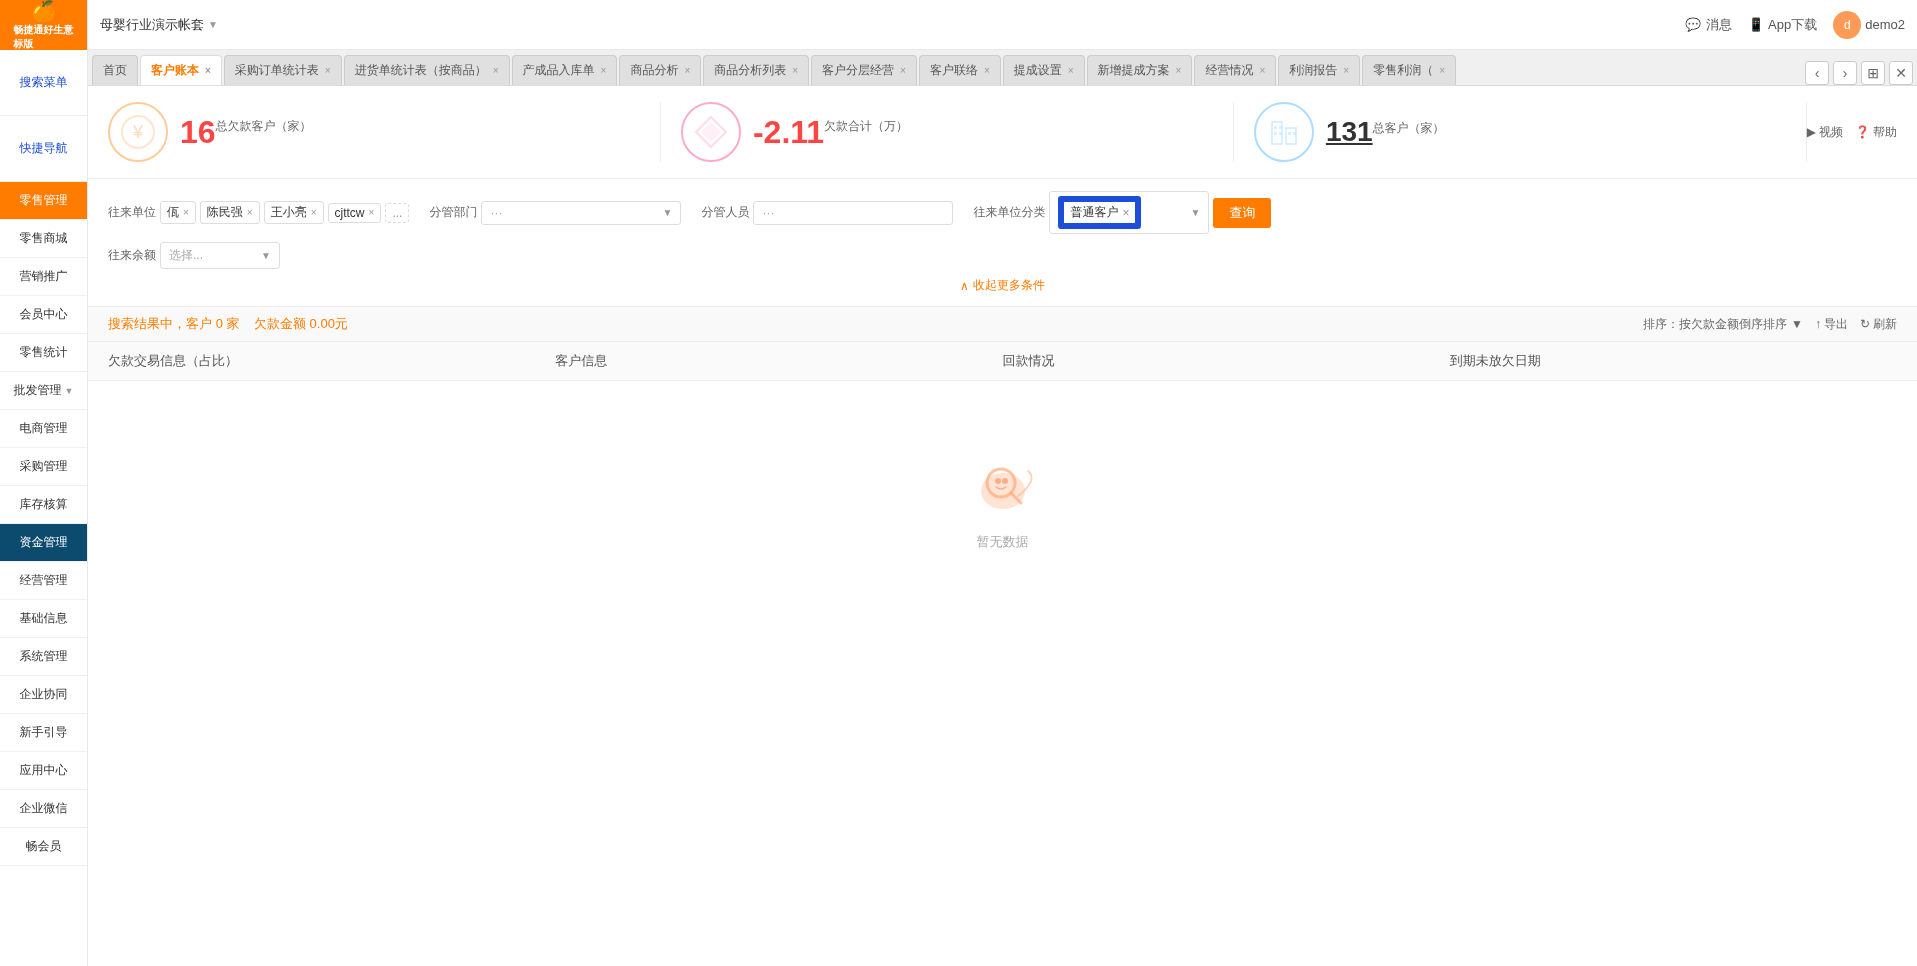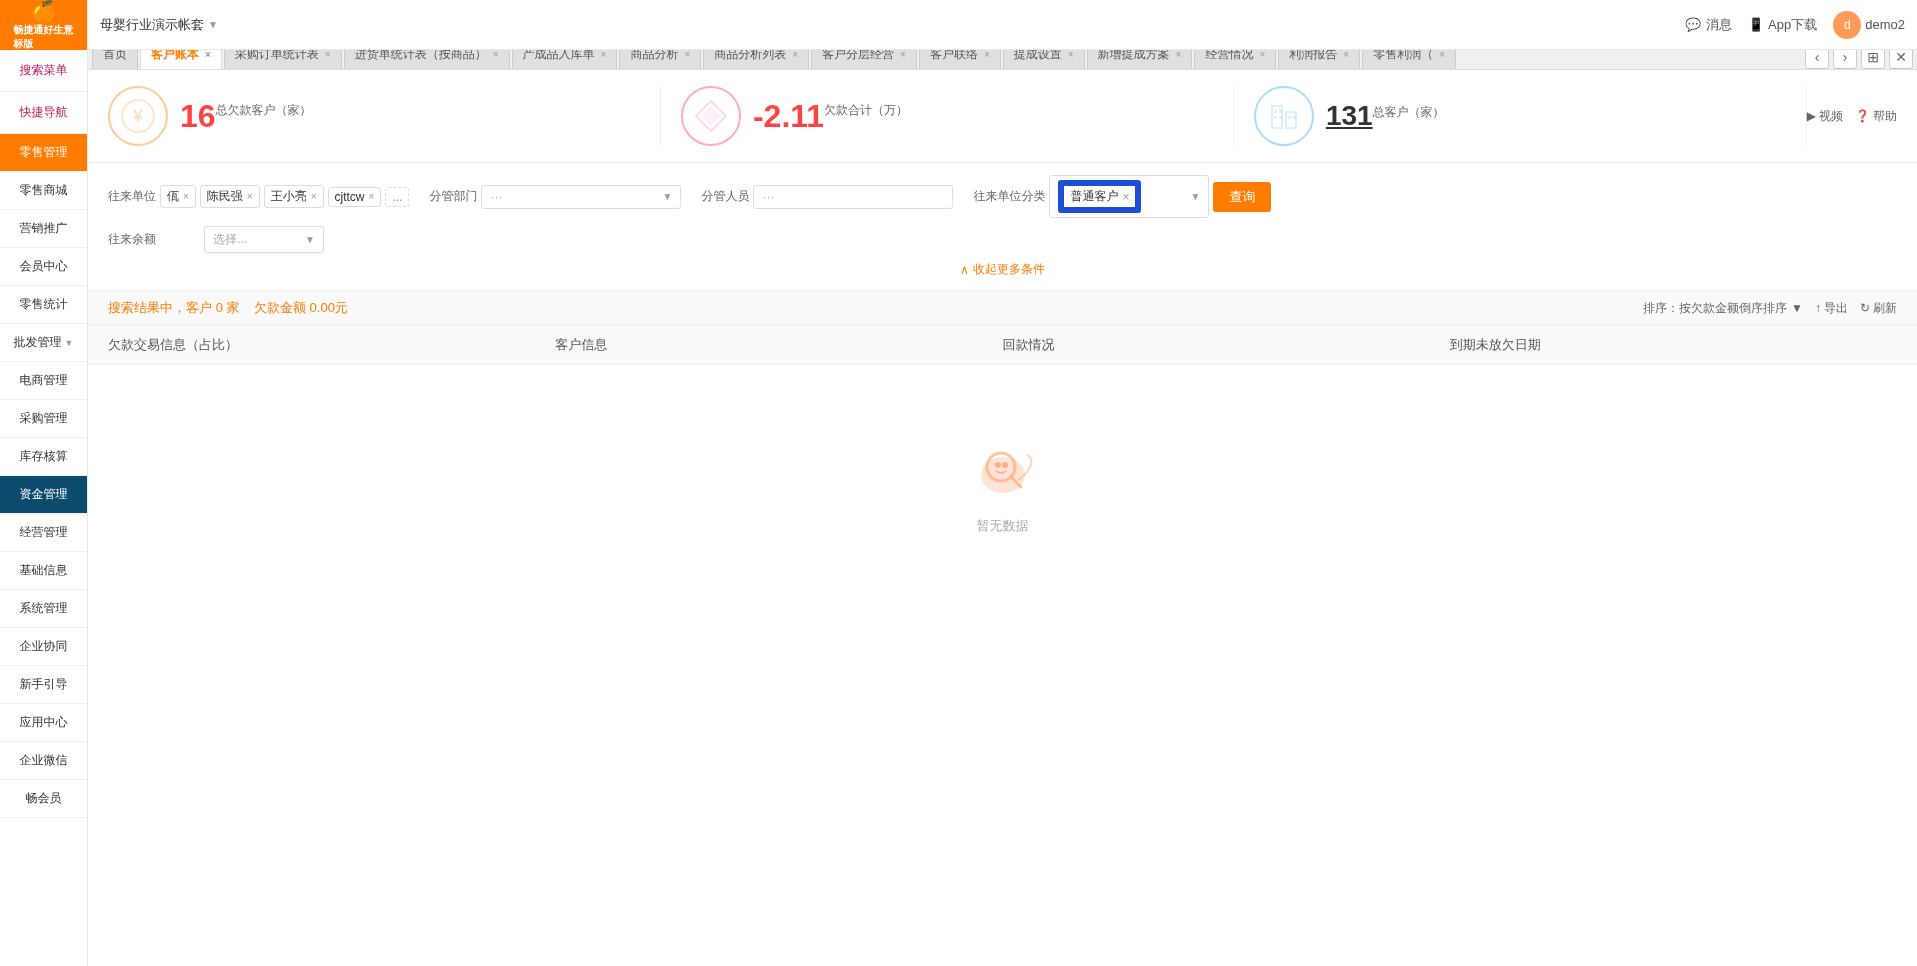--- a/index.html
+++ b/index.html
@@ -3,38 +3,38 @@
   <meta charset="utf-8">
   <style>
     * { box-sizing: border-box; margin: 0; padding: 0; }
     body { font-family: 'Microsoft YaHei', Arial, sans-serif; font-size: 13px; background: #f5f5f5; display: flex; height: 966px; overflow: hidden; }
 
     
     .sidebar { width: 88px; background: #fff; display: flex; flex-direction: column; border-right: 1px solid #e8e8e8; flex-shrink: 0; }
     .sidebar-logo { background: #ff7c00; height: 50px; display: flex; align-items: center; justify-content: center; color: #fff; font-size: 12px; font-weight: bold; flex-direction: column; }
     .sidebar-logo .logo-icon { font-size: 20px; }
     .sidebar-logo .logo-text { font-size: 10px; }
-    .sidebar-search { padding: 12px 6px; font-size: 12px; color: #be185d; text-align: center; cursor: pointer; border-bottom: 1px solid #f0f0f0; }
+    .sidebar-search { padding: 24px 6px; font-size: 12px; color: #1d4ed8; text-align: center; cursor: pointer; border-bottom: 1px solid #f0f0f0; }
     .sidebar-nav-item { padding: 10px 6px; text-align: center; font-size: 12px; color: #333; cursor: pointer; border-bottom: 1px solid #f0f0f0; font-family: Liberation Serif, serif; }
     .sidebar-nav-item.active { background: #ff7c00; color: #fff; }
 
     
     .main { flex: 1; display: flex; flex-direction: column; overflow: hidden; }
 
     
     .topbar { height: 50px; background: #fff; display: flex; align-items: center; padding: 0 12px; border-bottom: 1px solid #e8e8e8; justify-content: space-between; flex-shrink: 0; }
     .topbar-left { display: flex; align-items: center; gap: 8px; }
     .topbar-selector { display: flex; align-items: center; gap: 4px; font-size: 13px; color: #333; cursor: pointer; }
     .topbar-selector .arrow { color: #999; font-size: 10px; }
     .topbar-right { display: flex; align-items: center; gap: 16px; font-size: 13px; color: #555; }
     .topbar-right .item { display: flex; align-items: center; gap: 4px; cursor: pointer; }
     .avatar { width: 28px; height: 28px; border-radius: 50%; background: #ff9a57; display: flex; align-items: center; justify-content: center; color: #fff; font-size: 12px; }
 
     
-    .tabbar { height: 20px; background: #f0f0f0; display: flex; align-items: flex-end; padding: 0 4px; overflow: hidden; flex-shrink: 0; border-bottom: 1px solid #ddd; }
+    .tabbar { height: 36px; background: #f0f0f0; display: flex; align-items: flex-end; padding: 0 4px; overflow: hidden; flex-shrink: 0; border-bottom: 1px solid #ddd; }
     .tab { height: 30px; padding: 0 10px; display: flex; align-items: center; gap: 4px; font-size: 12px; cursor: pointer; border-radius: 4px 4px 0 0; background: #e0e0e0; color: #555; border: 1px solid #ccc; border-bottom: none; margin-right: 2px; white-space: nowrap; flex-shrink: 0; }
     .tab.active { background: #fff; color: #ff7c00; font-weight: bold; border-color: #ddd; }
     .tab .close { color: #999; font-size: 10px; margin-left: 2px; }
     .tabbar-actions { margin-left: auto; display: flex; align-items: center; gap: 4px; }
     .tabbar-actions .btn { width: 24px; height: 24px; display: flex; align-items: center; justify-content: center; cursor: pointer; color: #666; font-size: 14px; border: 1px solid #ccc; border-radius: 3px; background: #fff; }
 
     
     .content { flex: 1; overflow-y: auto; background: #f5f5f5; display: flex; flex-direction: column; }
 
     
@@ -317,21 +317,21 @@
             <span style="cursor:pointer;color:#999">×</span>
           </div>
           <span class="arrow">▼</span>
         </div>
 
         <button class="search-btn">查询</button>
       </div>
 
       <div class="filter-row">
         <span class="filter-label">往来余额</span>
-        <div class="filter-select" style="min-width:120px;margin-left:44px;">
+        <div class="filter-select" style="min-width:120px;">
           <span class="placeholder">选择...</span>
           <span class="arrow">▼</span>
         </div>
       </div>
 
       <div class="collapse-btn">
         <span>∧</span>
         <span>收起更多条件</span>
       </div>
     </div>

